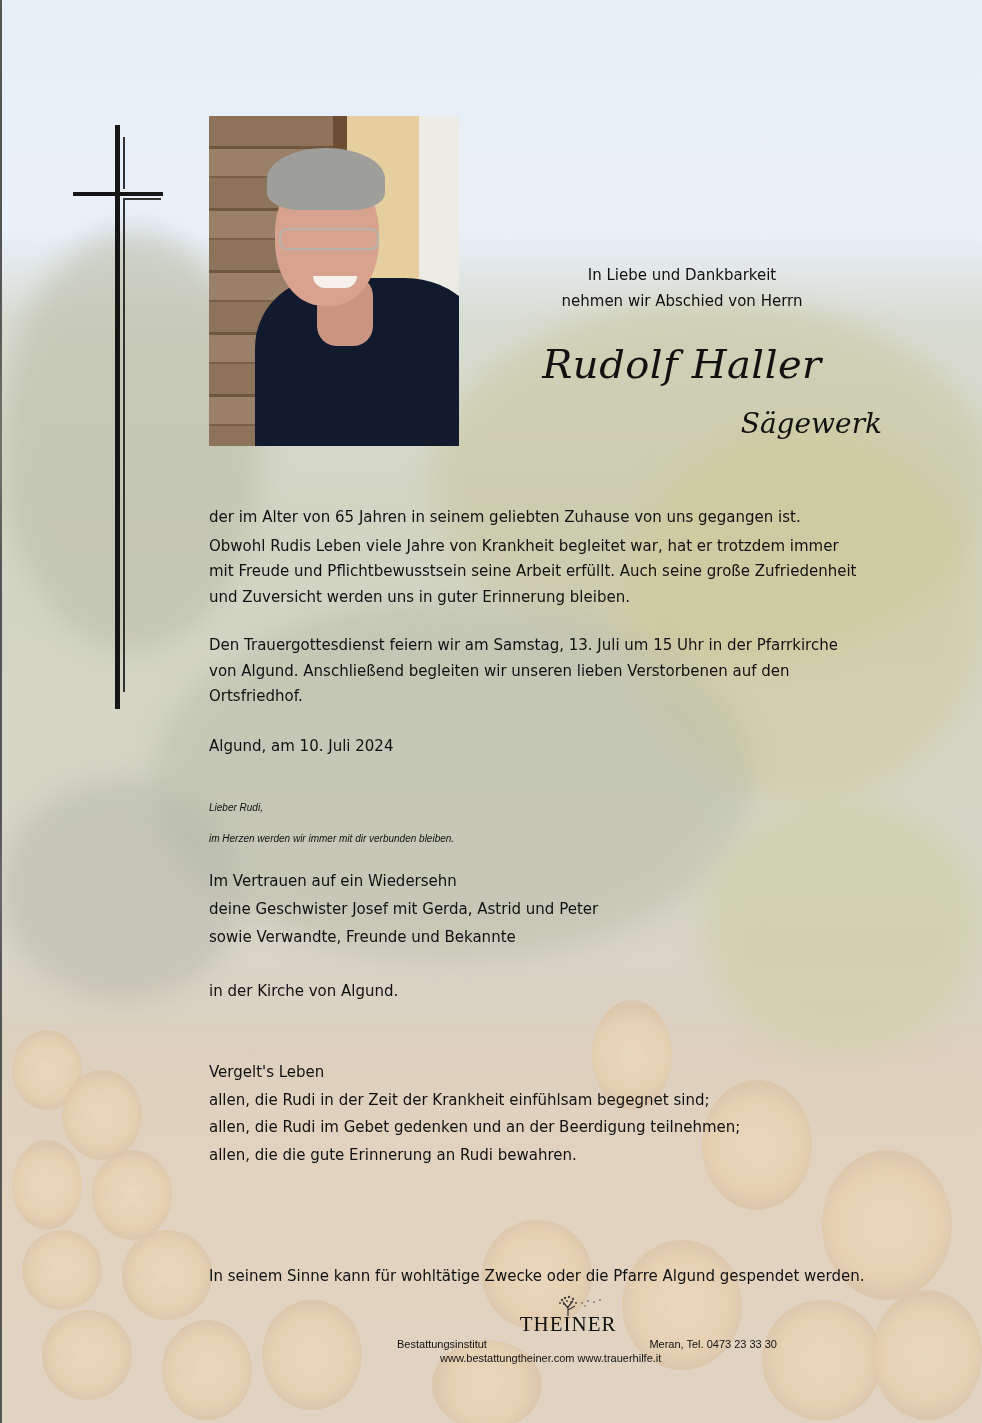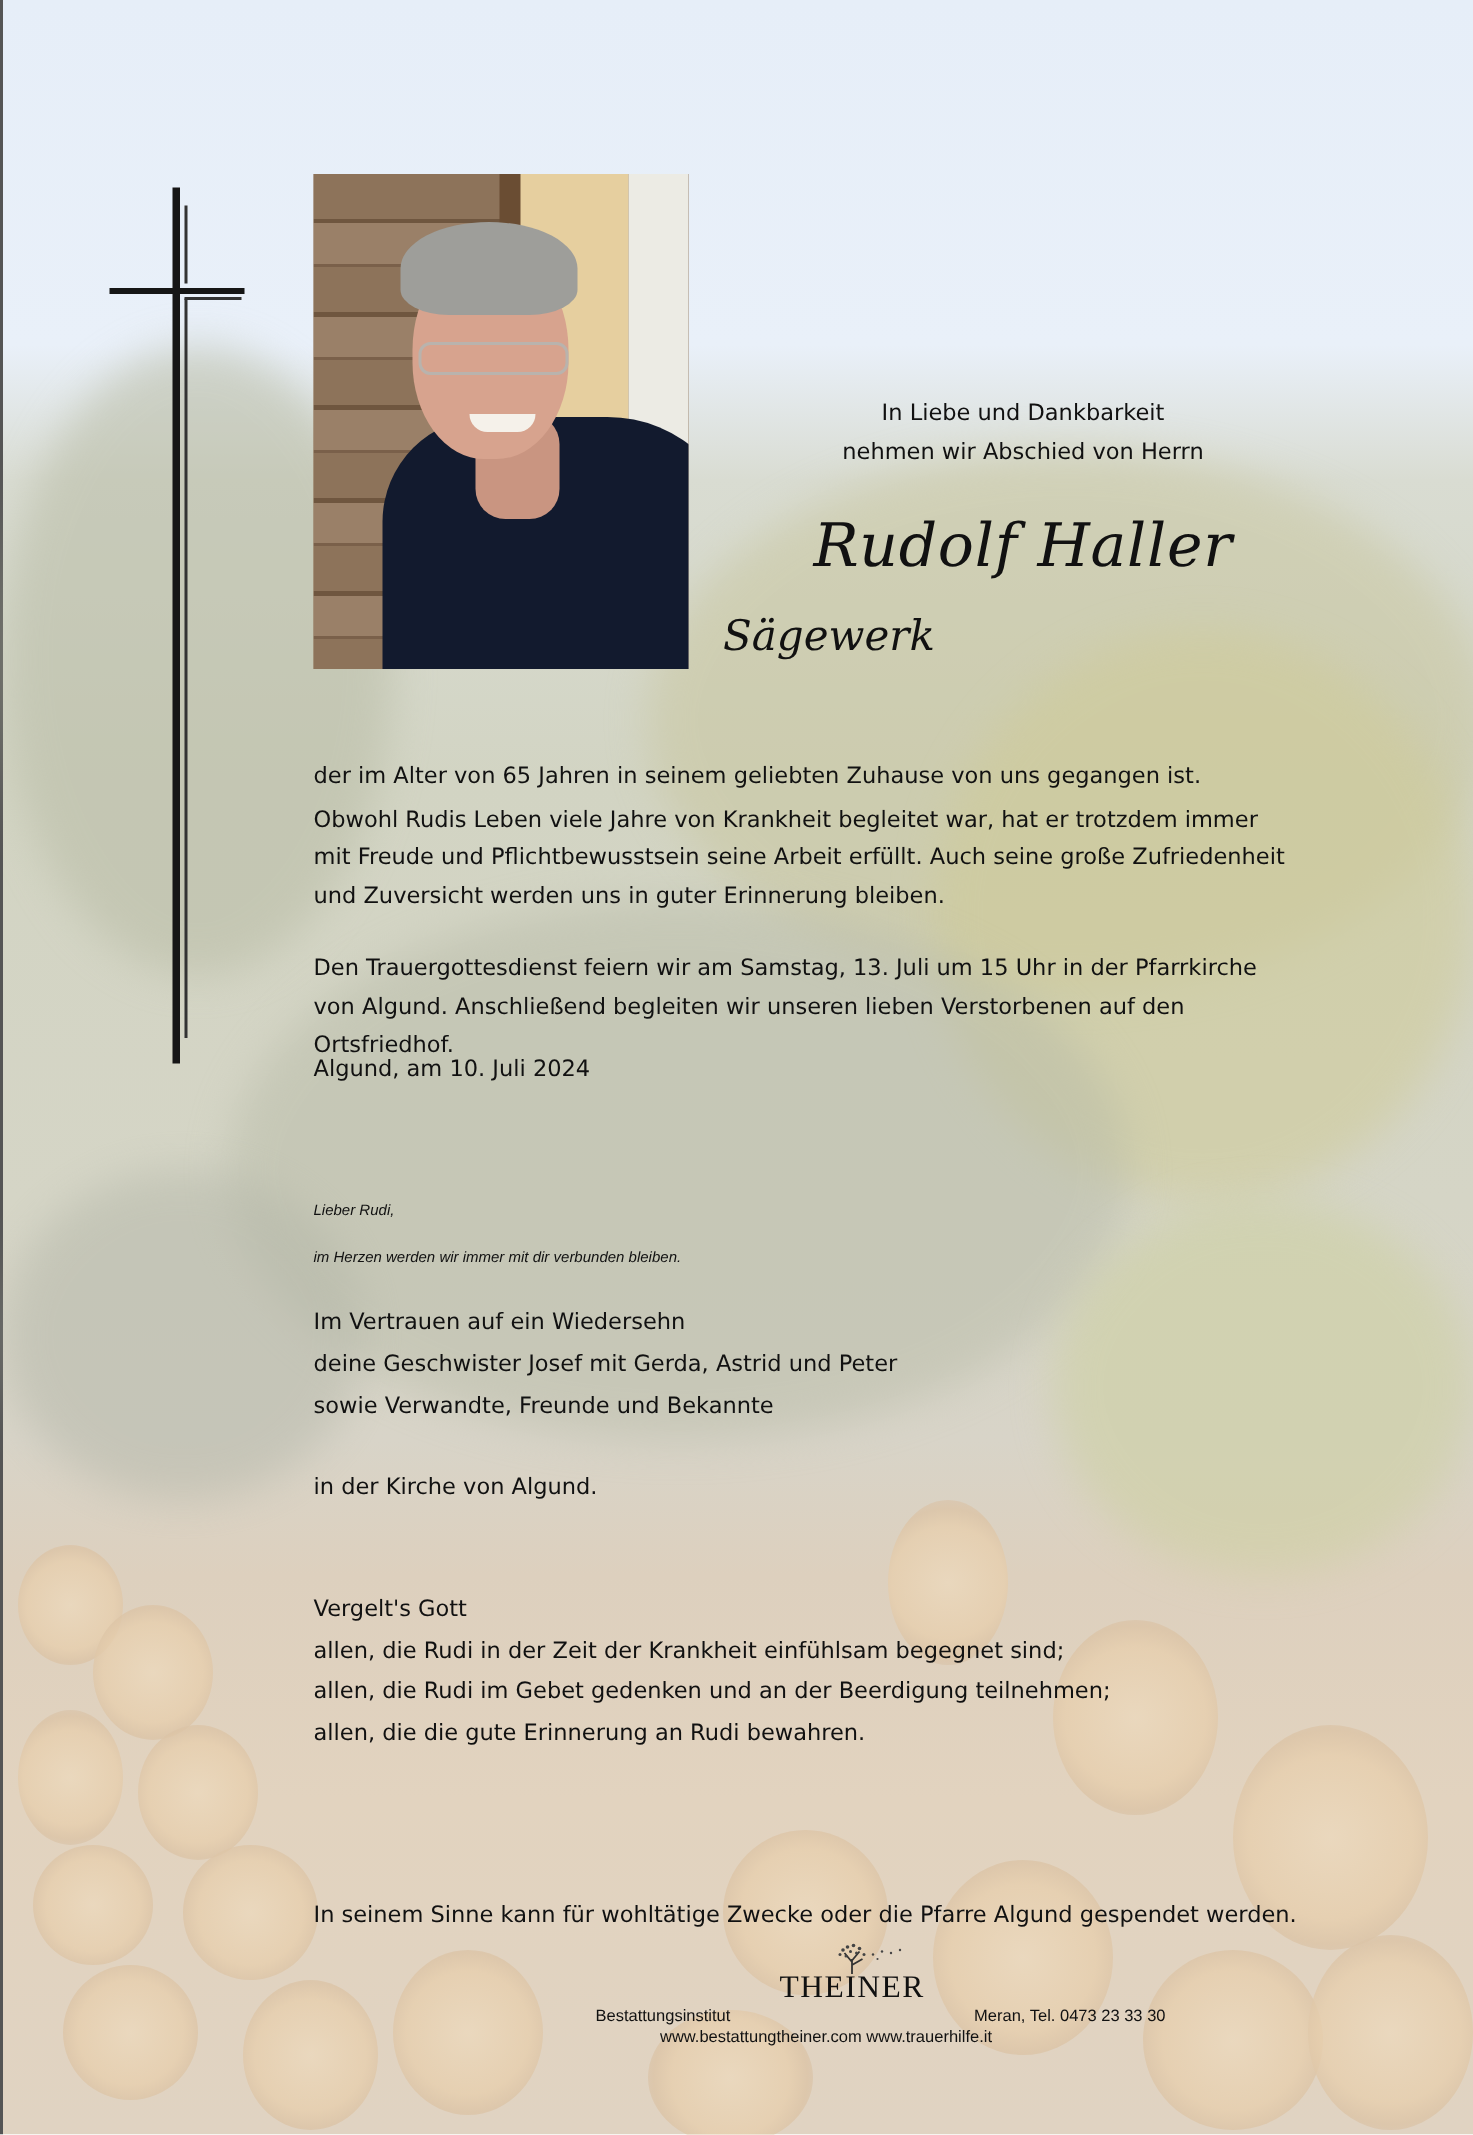--- a/index.html
+++ b/index.html
@@ -52,21 +52,21 @@
   .intro {
     position: absolute; left: 480px; top: 262px; width: 400px; text-align: center;
     font-size: 15px; line-height: 26px;
   }
   .name {
     position: absolute; left: 480px; top: 334px; width: 400px; text-align: center;
     font-family: "DejaVu Serif", "Liberation Serif", serif; font-style: italic;
     font-size: 40px; line-height: 60px; letter-spacing: 0.5px;
   }
   .subtitle {
-    position: absolute; left: 480px; top: 404px; width: 400px; text-align: left;
+    position: absolute; left: 480px; top: 404px; width: 400px; text-align: right;
     font-family: "DejaVu Serif", "Liberation Serif", serif; font-style: italic;
     font-size: 28px; line-height: 40px; padding-left: 0;
   }
   .text { position: absolute; left: 207px; width: 700px; font-size: 15px; line-height: 25.5px; }
   .text p { margin: 0; }
   .script { font-family: Liberation Sans, sans-serif; font-style: italic; font-size: 10px; }
 
   .footer { position: absolute; left: 395px; top: 1298px; width: 380px; }
   .footer .row1 { display: flex; align-items: flex-end; font-family: "Liberation Sans", sans-serif; font-size: 11px; white-space: nowrap; justify-content: space-between; }
   .footer .logo-wrap { position: relative; margin: 16px 5px; }
@@ -144,39 +144,39 @@
     <p>mit Freude und Pflichtbewusstsein seine Arbeit erfüllt. Auch seine große Zufriedenheit</p>
     <p>und Zuversicht werden uns in guter Erinnerung bleiben.</p>
   </div>
 
   <div class="text" style="top:633px">
     <p>Den Trauergottesdienst feiern wir am Samstag, 13. Juli um 15 Uhr in der Pfarrkirche</p>
     <p>von Algund. Anschließend begleiten wir unseren lieben Verstorbenen auf den</p>
     <p>Ortsfriedhof.</p>
   </div>
 
-  <div class="text" style="top:700px">Algund, am 10. Juli 2024</div>
+  <div class="text" style="top:734px">Algund, am 10. Juli 2024</div>
 
   <div class="text script" style="top:792px;line-height:31px">
     <p>Lieber Rudi,</p>
     <p>im Herzen werden wir immer mit dir verbunden bleiben.</p>
   </div>
 
   <div class="text" style="top:867px;line-height:28px">
     <p>Im Vertrauen auf ein Wiedersehn</p>
     <p>deine Geschwister Josef mit Gerda, Astrid und Peter</p>
     <p>sowie Verwandte, Freunde und Bekannte</p>
   </div>
 
   <div class="text" style="top:977px;line-height:28px">
     <p>in der Kirche von Algund.</p>
   </div>
 
   <div class="text" style="top:1059px;line-height:27.5px">
-    <p>Vergelt's Gott</p>
+    <p>Vergelt's Leben</p>
     <p>allen, die Rudi in der Zeit der Krankheit einfühlsam begegnet sind;</p>
     <p>allen, die Rudi im Gebet gedenken und an der Beerdigung teilnehmen;</p>
     <p>allen, die die gute Erinnerung an Rudi bewahren.</p>
   </div>
 
   <div class="text" style="top:1264px">In seinem Sinne kann für wohltätige Zwecke oder die Pfarre Algund gespendet werden.</div>
 
   <div class="footer">
     <div class="row1">
       <span>Bestattungsinstitut</span>

